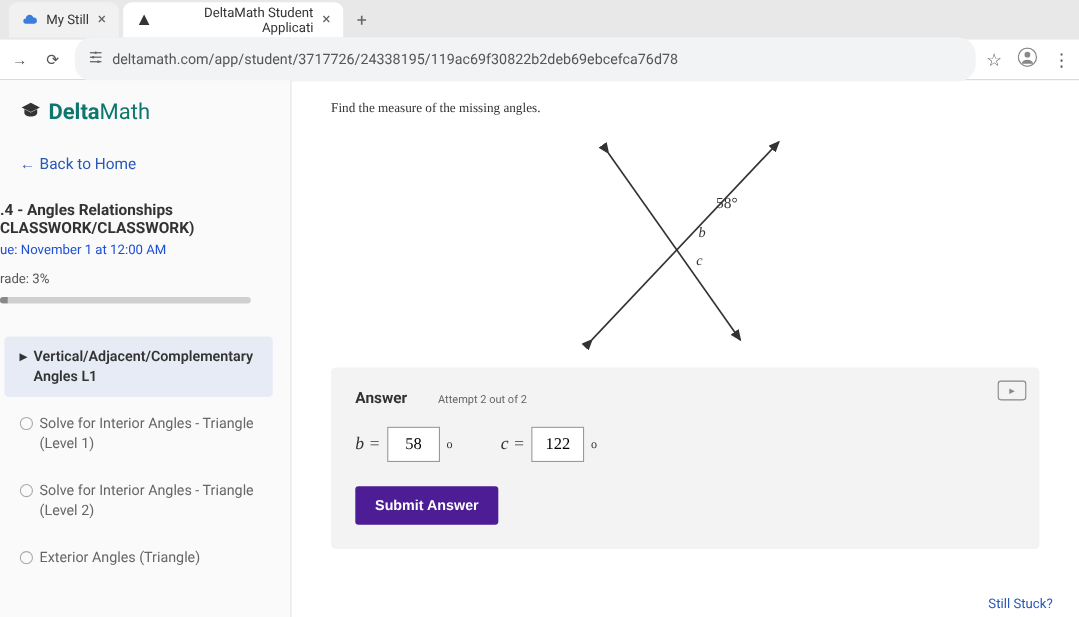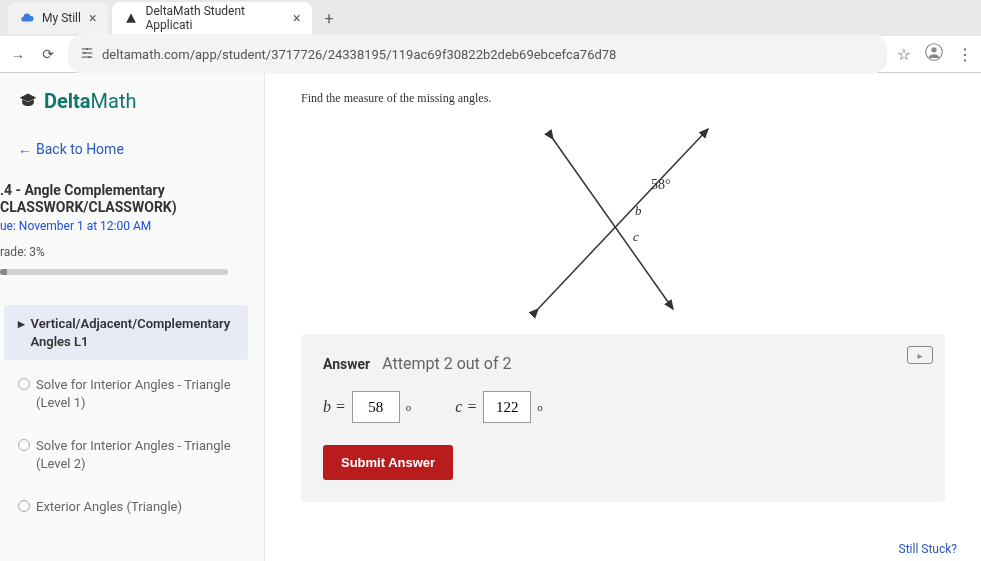--- a/index.html
+++ b/index.html
@@ -27,21 +27,21 @@
       gap: 8px;
       padding: 6px 12px;
       background: #f1f1f1;
       border-radius: 8px 8px 0 0;
       font-size: 12px;
       color: #333;
       max-width: 200px;
       margin-right: 4px;
       height: 32px;
     }
-    .tab.active { background: #fff; }
+    .tab.active { background: #fff; text-align: right; }
     .tab-favicon { width: 14px; height: 14px; display:flex; align-items:center; justify-content:center; }
     .tab-close { color: #666; font-size: 14px; cursor: pointer; }
     .new-tab { color: #666; padding: 4px 8px; cursor: pointer; font-size: 16px; }
     .address-bar {
       display: flex;
       align-items: center;
       height: 36px;
       padding: 0 8px;
       gap: 10px;
       background: #fff;
@@ -140,21 +140,21 @@
       margin-top: 10px;
       position: relative;
     }
     .answer-header {
       display: flex;
       align-items: baseline;
       gap: 12px;
       margin-bottom: 18px;
     }
     .answer-bold { font-weight: 700; font-size: 14px; color:#333; }
-    .attempt { font-size: 16px; color: #666; }
+    .attempt { font-size: 10px; color: #666; margin-left: 16px; }
     .inputs-row {
       display: flex;
       gap: 44px;
       align-items: center;
       font-family: Georgia, 'Times New Roman', serif;
       font-style: italic;
       font-size: 16px;
       color: #333;
       margin-bottom: 22px;
     }
@@ -163,21 +163,21 @@
       width: 48px; height: 32px;
       border: 1px solid #999;
       background: #fff;
       text-align: center;
       font-size: 15px;
       font-family: inherit;
       font-style: normal;
     }
     .deg { font-style: normal; font-size: 11px; vertical-align: super; }
     .submit-btn {
-      background: #b91c1c;
+      background: #4c1d95;
       color: #fff;
       border: none;
       padding: 10px 18px;
       font-size: 13px;
       font-weight: 600;
       border-radius: 3px;
       cursor: pointer;
     }
     .video-icon {
       position: absolute;
@@ -261,21 +261,21 @@
       <svg width="20" height="20" viewBox="0 0 24 24">
           <path fill="#333" d="M12 3 L2 8 L12 13 L22 8 Z M5 10 v4 c0 2 3 4 7 4 s7-2 7-4 v-4 l-7 3.5 Z"></path>
         </svg>
       <span><span class="bold">Delta</span><span>Math</span></span>
     </div>
     <div class="back-link">
       <span>←</span>
       <span>Back to Home</span>
     </div>
     <div class="assignment-block">
-      <div class="assignment-title">.4 - Angle Complementary</div>
+      <div class="assignment-title">.4 - Angles Relationships</div>
       <div class="assignment-sub">CLASSWORK/CLASSWORK)</div>
       <div class="due">ue: November 1 at 12:00 AM</div>
       <div class="grade-row">rade: 3%</div>
       <div class="progress-bar">
           <div class="progress-fill"></div>
         </div>
     </div>
     <div class="tasks">
       <div class="task-item active">
         <span>▸</span>

